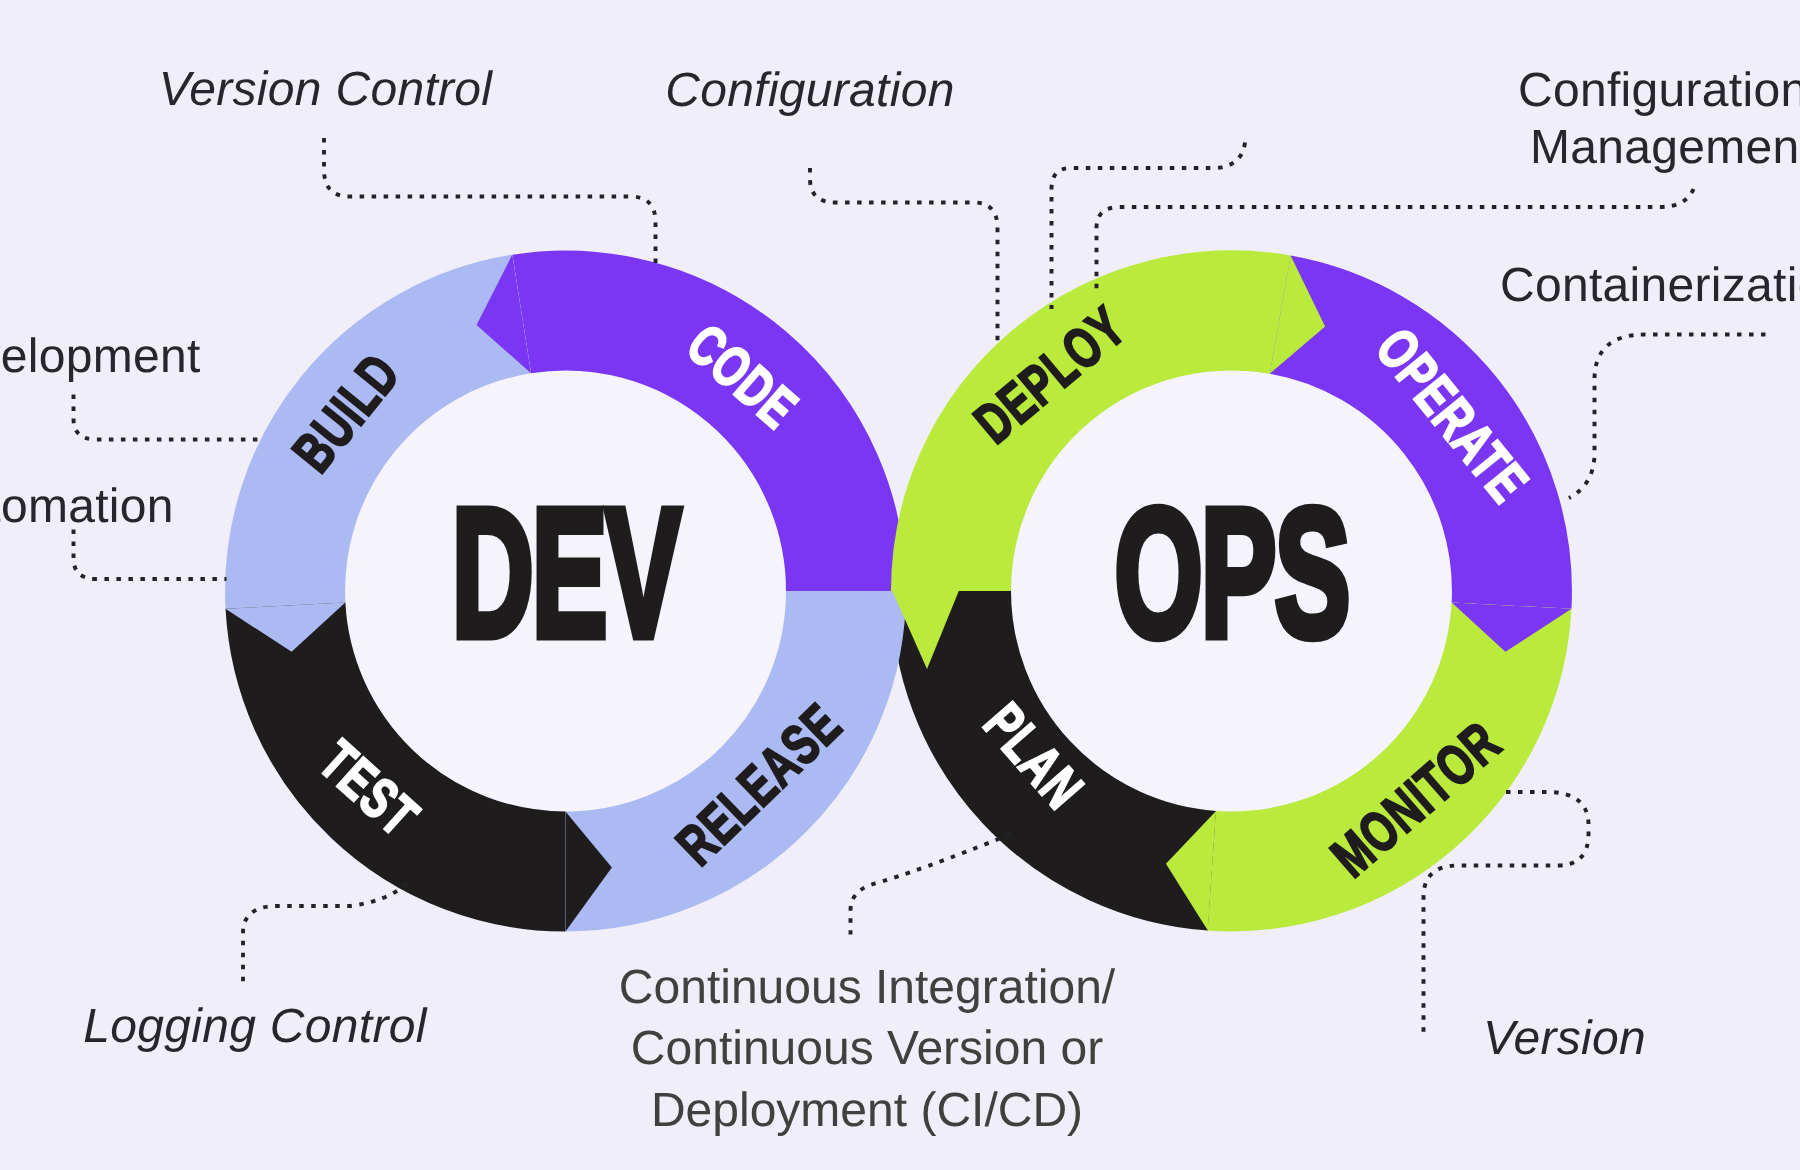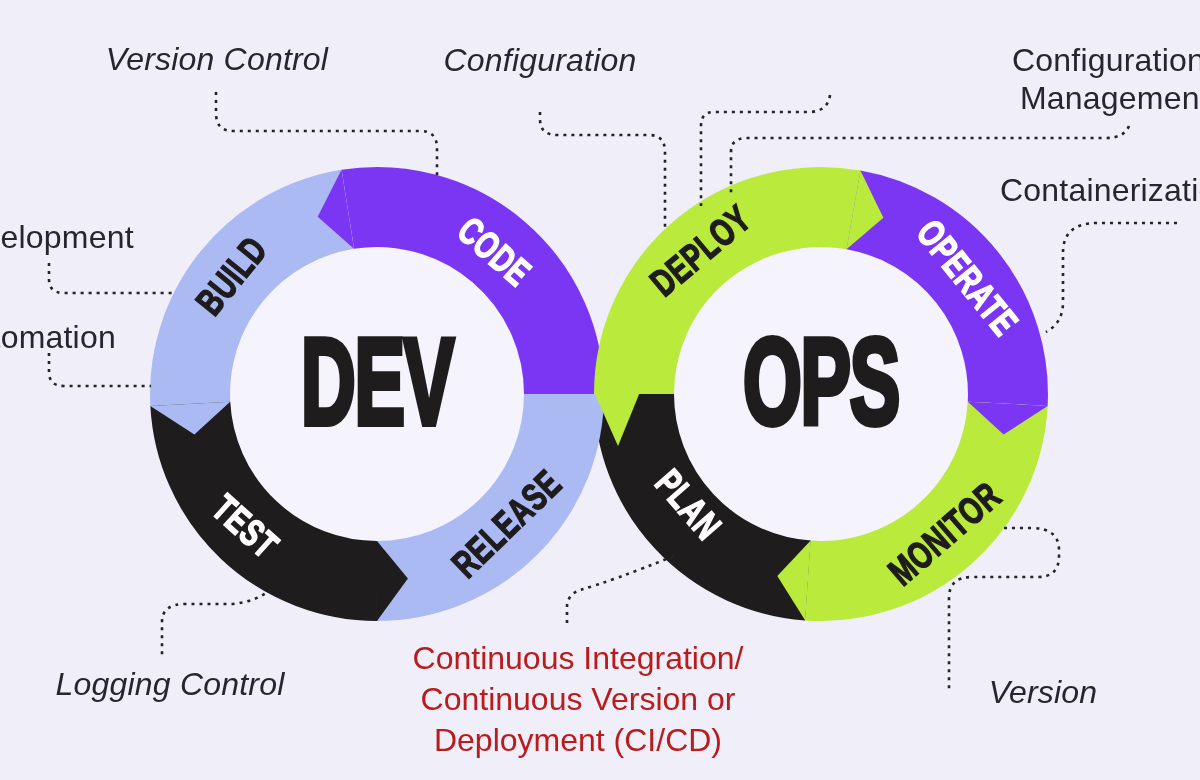--- a/index.html
+++ b/index.html
@@ -8,21 +8,21 @@
   .canvas{position:relative;width:1200px;height:780px;overflow:hidden;}
   .canvas svg{position:absolute;left:0;top:0;}
 
   
   .note{position:absolute;font-size:32px;line-height:1.2;color:#27262c;
         white-space:nowrap;letter-spacing:.2px;}
   .note.centered{transform:translate(-50%,-50%);font-style:italic;}
   .note.vcentered{transform:translate(0,-50%);}
 
   .cicd{position:absolute;left:578px;top:699px;transform:translate(-50%,-50%);
-        text-align:center;font-size:32px;line-height:41px;color:#b91c1c;white-space:nowrap;}
+        text-align:center;font-size:32px;line-height:41px;color:#404040;white-space:nowrap;}
 
   
   .seg{position:absolute;font-weight:700;font-size:38px;letter-spacing:1px;
        white-space:nowrap;transform:translate(-50%,-50%) rotate(var(--r)) scaleX(.72);}
   .seg-light{color:#ffffff;-webkit-text-stroke:1.5px #ffffff;}
   .seg-dark{color:#1f1c1e;-webkit-text-stroke:1.5px #1f1c1e;}
 
   
   .big{position:absolute;font-weight:700;font-size:122px;letter-spacing:-2px;
        color:#1f1c1e;-webkit-text-stroke:6px #1f1c1e;white-space:nowrap;

